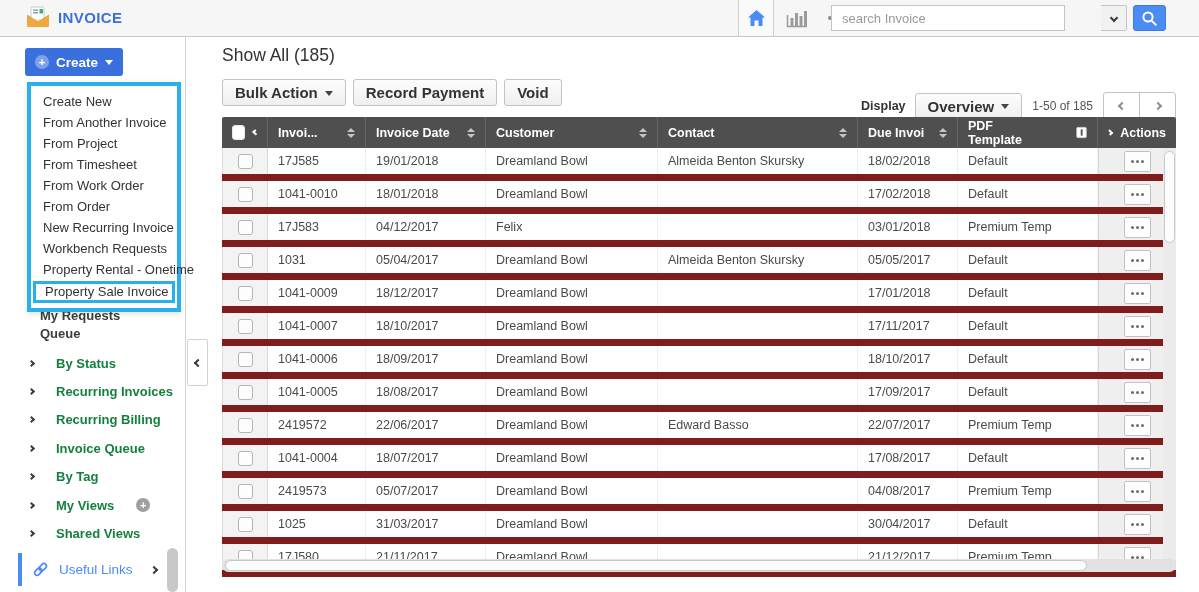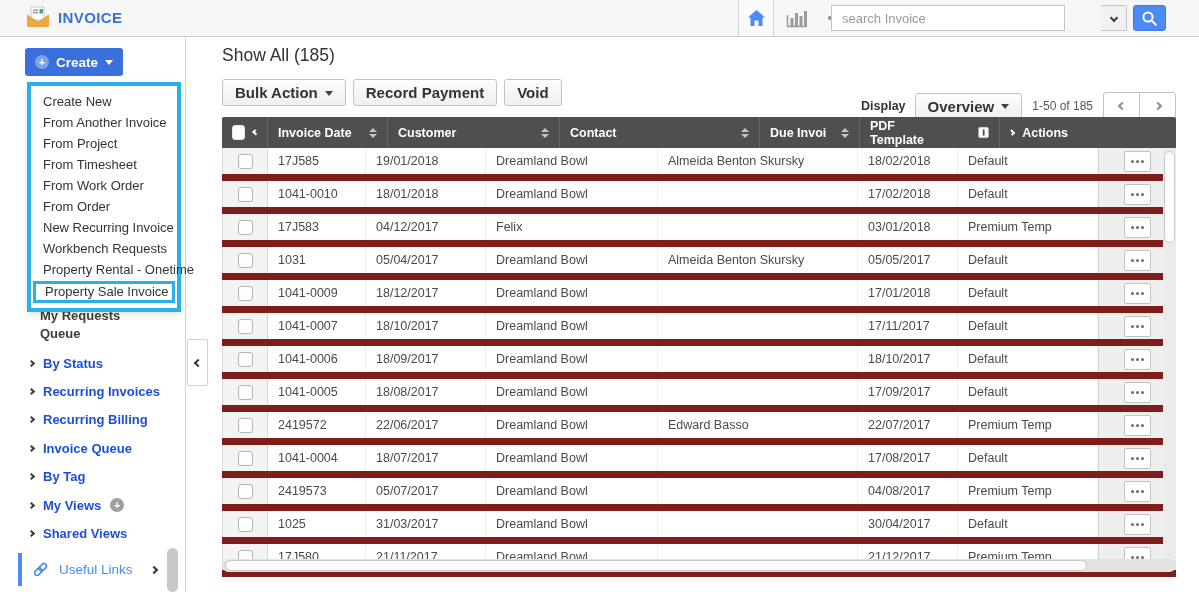--- a/index.html
+++ b/index.html
@@ -47,22 +47,22 @@
                  background:#fff; border:4px solid var(--highlight_cyan,#29b0e8);
                  padding:5px 0; box-shadow:0 2px 6px rgba(0,0,0,.12); }
   .menu-item { height:21px; line-height:21px; padding-left:12px; font-size:13px; color:#333;
                white-space:nowrap; cursor:pointer; }
   .menu-item.highlighted { border:3px solid var(--highlight_cyan,#29b0e8); height:22px;
                            line-height:16px; margin:1px 2px 0 2px; padding-left:9px; }
 
   .queue-item { position:absolute; left:0; top:270px; padding-left:40px; width:160px;
                 font-weight:bold; font-size:13px; color:#3d3d3d; line-height:18px; cursor:pointer; }
   .nav-list { position:absolute; left:0; top:312px; width:186px; }
-  .nav-item { height:28.4px; display:flex; align-items:center; gap:9px; padding-left:29px;
-              font-weight:bold; font-size:13px; color:#1d4ed8; cursor:pointer; white-space:nowrap; }
+  .nav-item { height:28.4px; display:flex; align-items:center; gap:22px; padding-left:29px;
+              font-weight:bold; font-size:13px; color:#15803d; cursor:pointer; white-space:nowrap; }
   .nav-plus { display:none; align-items:center; justify-content:center; width:14px; height:14px;
               border-radius:50%; background:#9f9f9f; color:#fff; font-weight:bold; font-size:11px; }
   .nav-plus.show { display:inline-flex; }
   .nav-plus::before { content:'+'; }
 
   .useful-links { position:absolute; left:0; top:516px; width:166px; height:33px;
                   display:flex; align-items:center; gap:10px; background:#fff; cursor:pointer; }
   .ul-bar { width:4px; height:33px; background:var(--link_blue,#4a8bf5); margin-left:18px; }
   .ul-label { color:var(--link_blue,#4a8bf5); font-size:13.5px; }
   .ul-chev { margin-left:8px; }
@@ -310,20 +310,27 @@
       </button>
     </div>
   </div>
 
   <div class="grid">
     <div class="ghead">
       <div class="gh gh-start w-check">
         <span class="cb cb-head"></span>
         <span class="chev left white small"></span>
       </div>
+      <div class="gh w-invoice">
+        <span>Invoi...</span>
+        <span class="sort">
+            <i class="up"></i>
+            <i class="dn"></i>
+          </span>
+      </div>
       <div class="gh w-invdate">
         <span>Invoice Date</span>
         <span class="sort">
             <i class="up"></i>
             <i class="dn"></i>
           </span>
       </div>
       <div class="gh w-customer">
         <span>Customer</span>
         <span class="sort">

